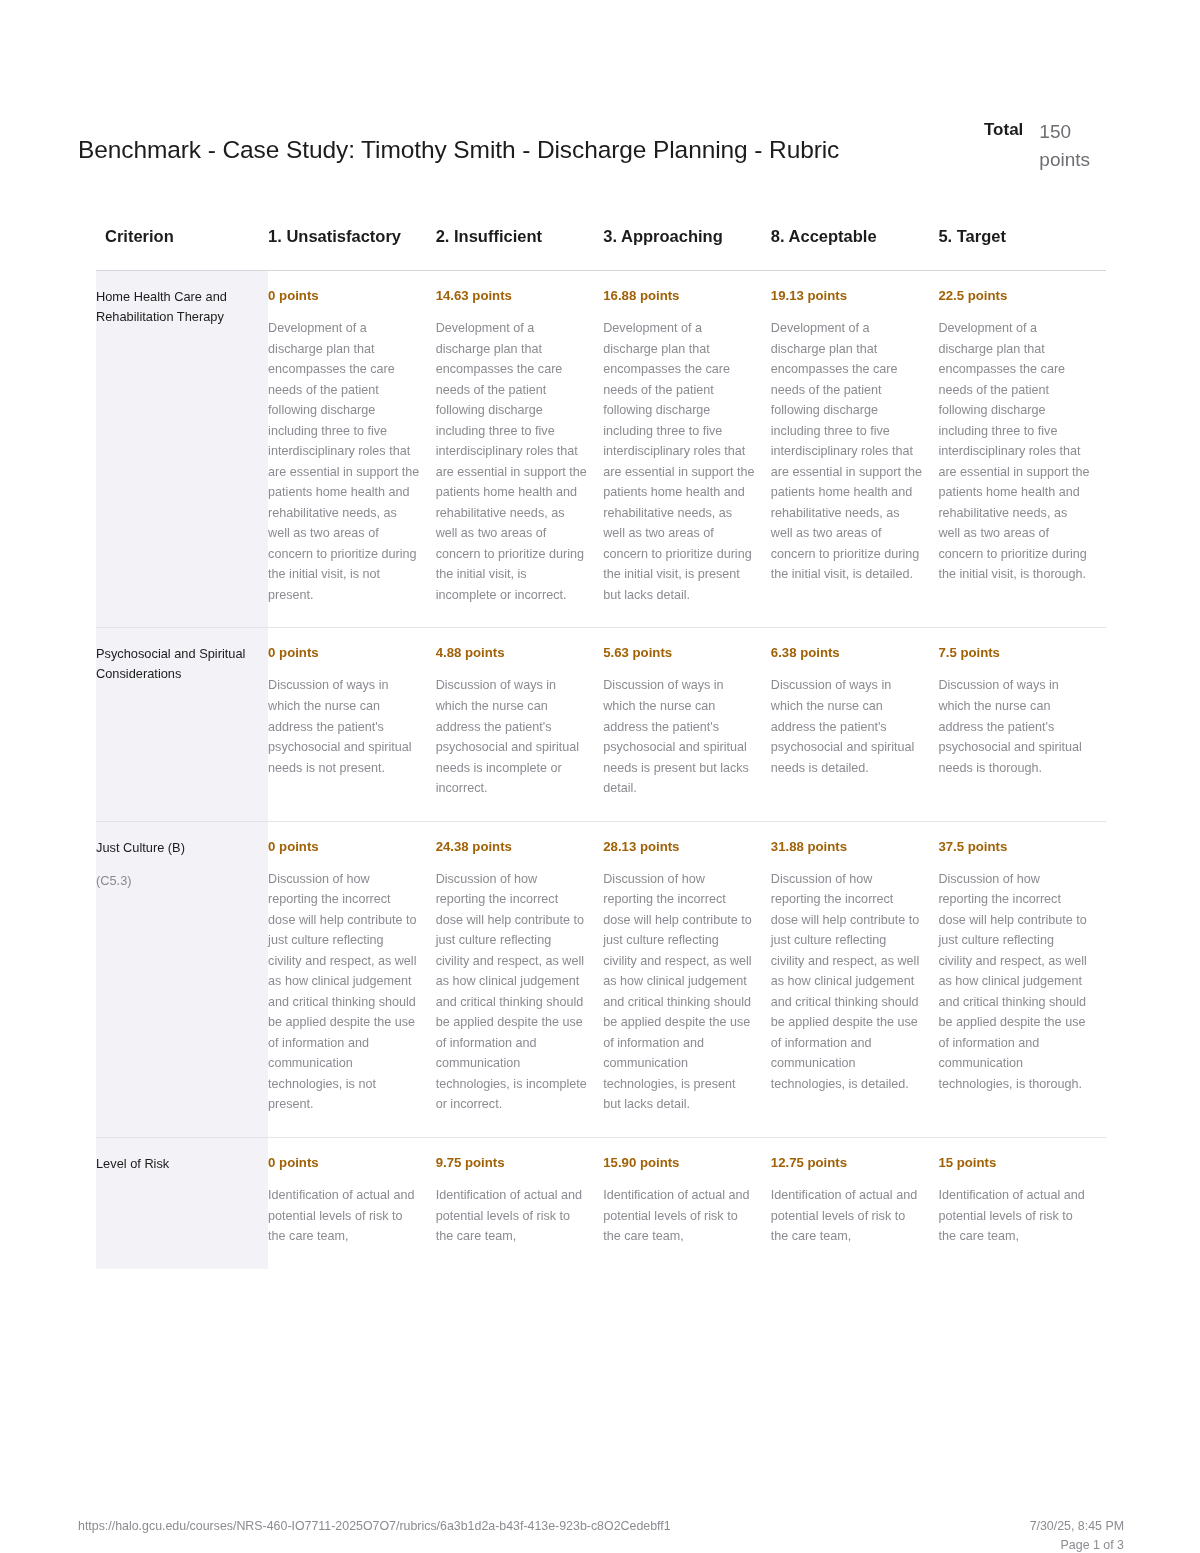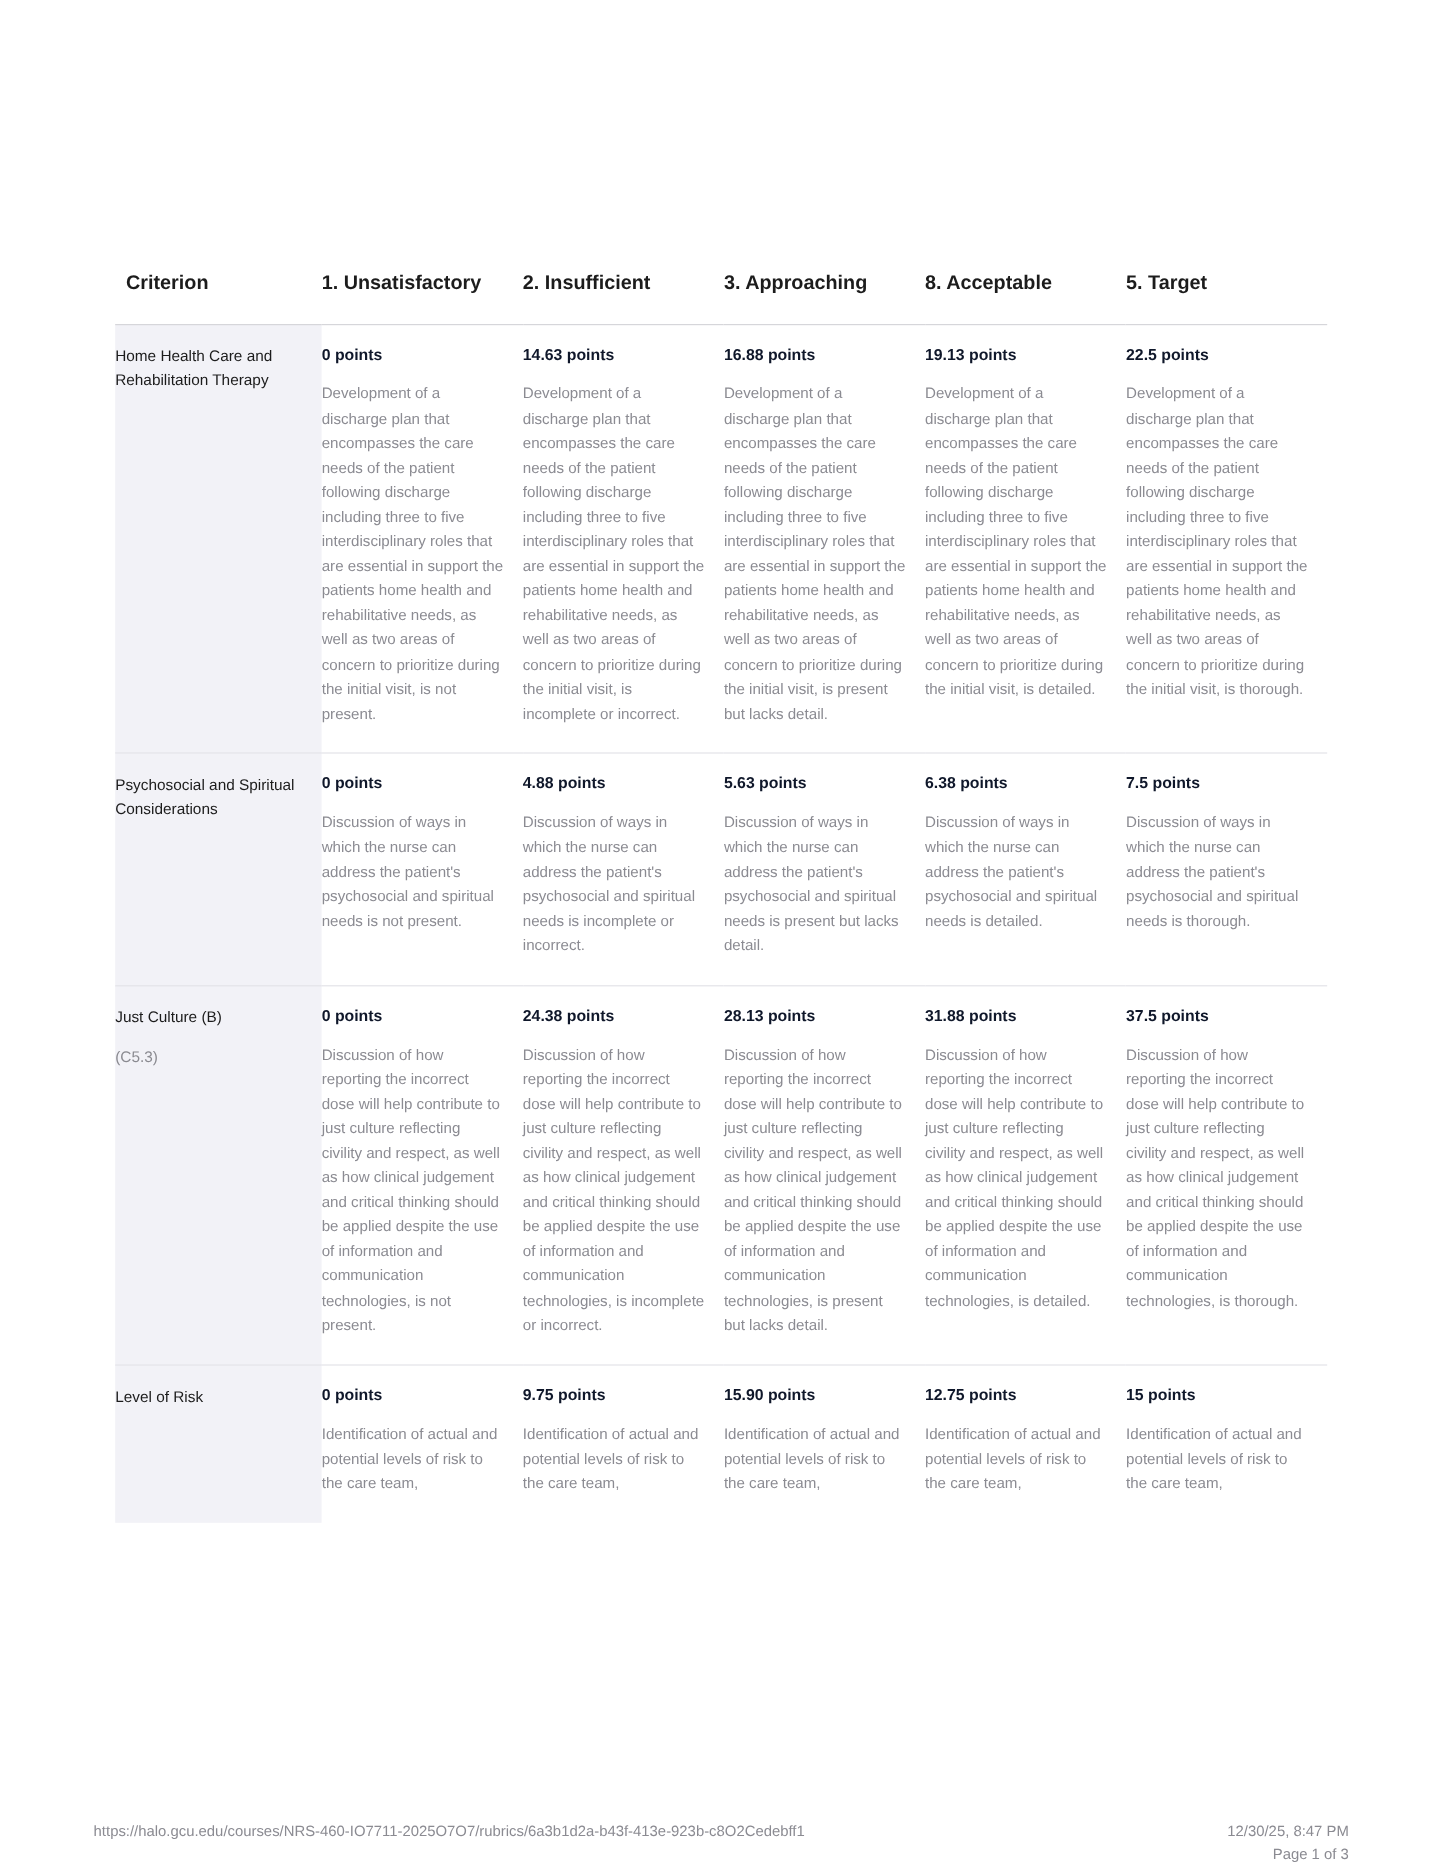--- a/index.html
+++ b/index.html
@@ -115,21 +115,21 @@
   .criterion-sub {
     font-size: 12.8px;
     font-weight: 400;
     color: #8a8a90;
     line-height: 1.55;
     margin-top: 14px;
   }
   .level-points {
     font-size: 13.2px;
     font-weight: 700;
-    color: #0f172a;
+    color: #a16207;
     line-height: 1.3;
     margin-bottom: 14px;
     white-space: nowrap;
   }
   .level-desc {
     font-size: 12.6px;
     font-weight: 400;
     color: #8b8b92;
     line-height: 1.63;
   }
@@ -156,20 +156,27 @@
     color: #8b8b92;
     line-height: 1.5;
   }
   .footer-right div { white-space: nowrap; }
 </style>
 </head>
 <body>
 
 <div class="page">
 
+  <div class="doc-header">
+    <div class="doc-title">Benchmark - Case Study: Timothy Smith - Discharge Planning - Rubric</div>
+    <div class="total-block">
+      <span class="total-label">Total</span>
+      <span class="total-value">150 points</span>
+    </div>
+  </div>
 
   <table class="rubric-table">
     <colgroup>
       <col class="c-criterion">
       <col class="c-level">
       <col class="c-level">
       <col class="c-level">
       <col class="c-level">
       <col class="c-level">
     </colgroup>
@@ -289,18 +296,18 @@
           <div class="level-desc">Identification of actual and potential levels of risk to the care team,</div>
         </td>
       </tr>
 
     </tbody>
   </table>
 
   <div class="doc-footer">
     <div class="footer-url">https://halo.gcu.edu/courses/NRS-460-IO7711-2025O7O7/rubrics/6a3b1d2a-b43f-413e-923b-c8O2Cedebff1</div>
     <div class="footer-right">
-      <div>12/30/25, 8:47 PM</div>
+      <div>7/30/25, 8:45 PM</div>
       <div>Page 1 of 3</div>
     </div>
   </div>
 
 </div>
 
 </body></html>

